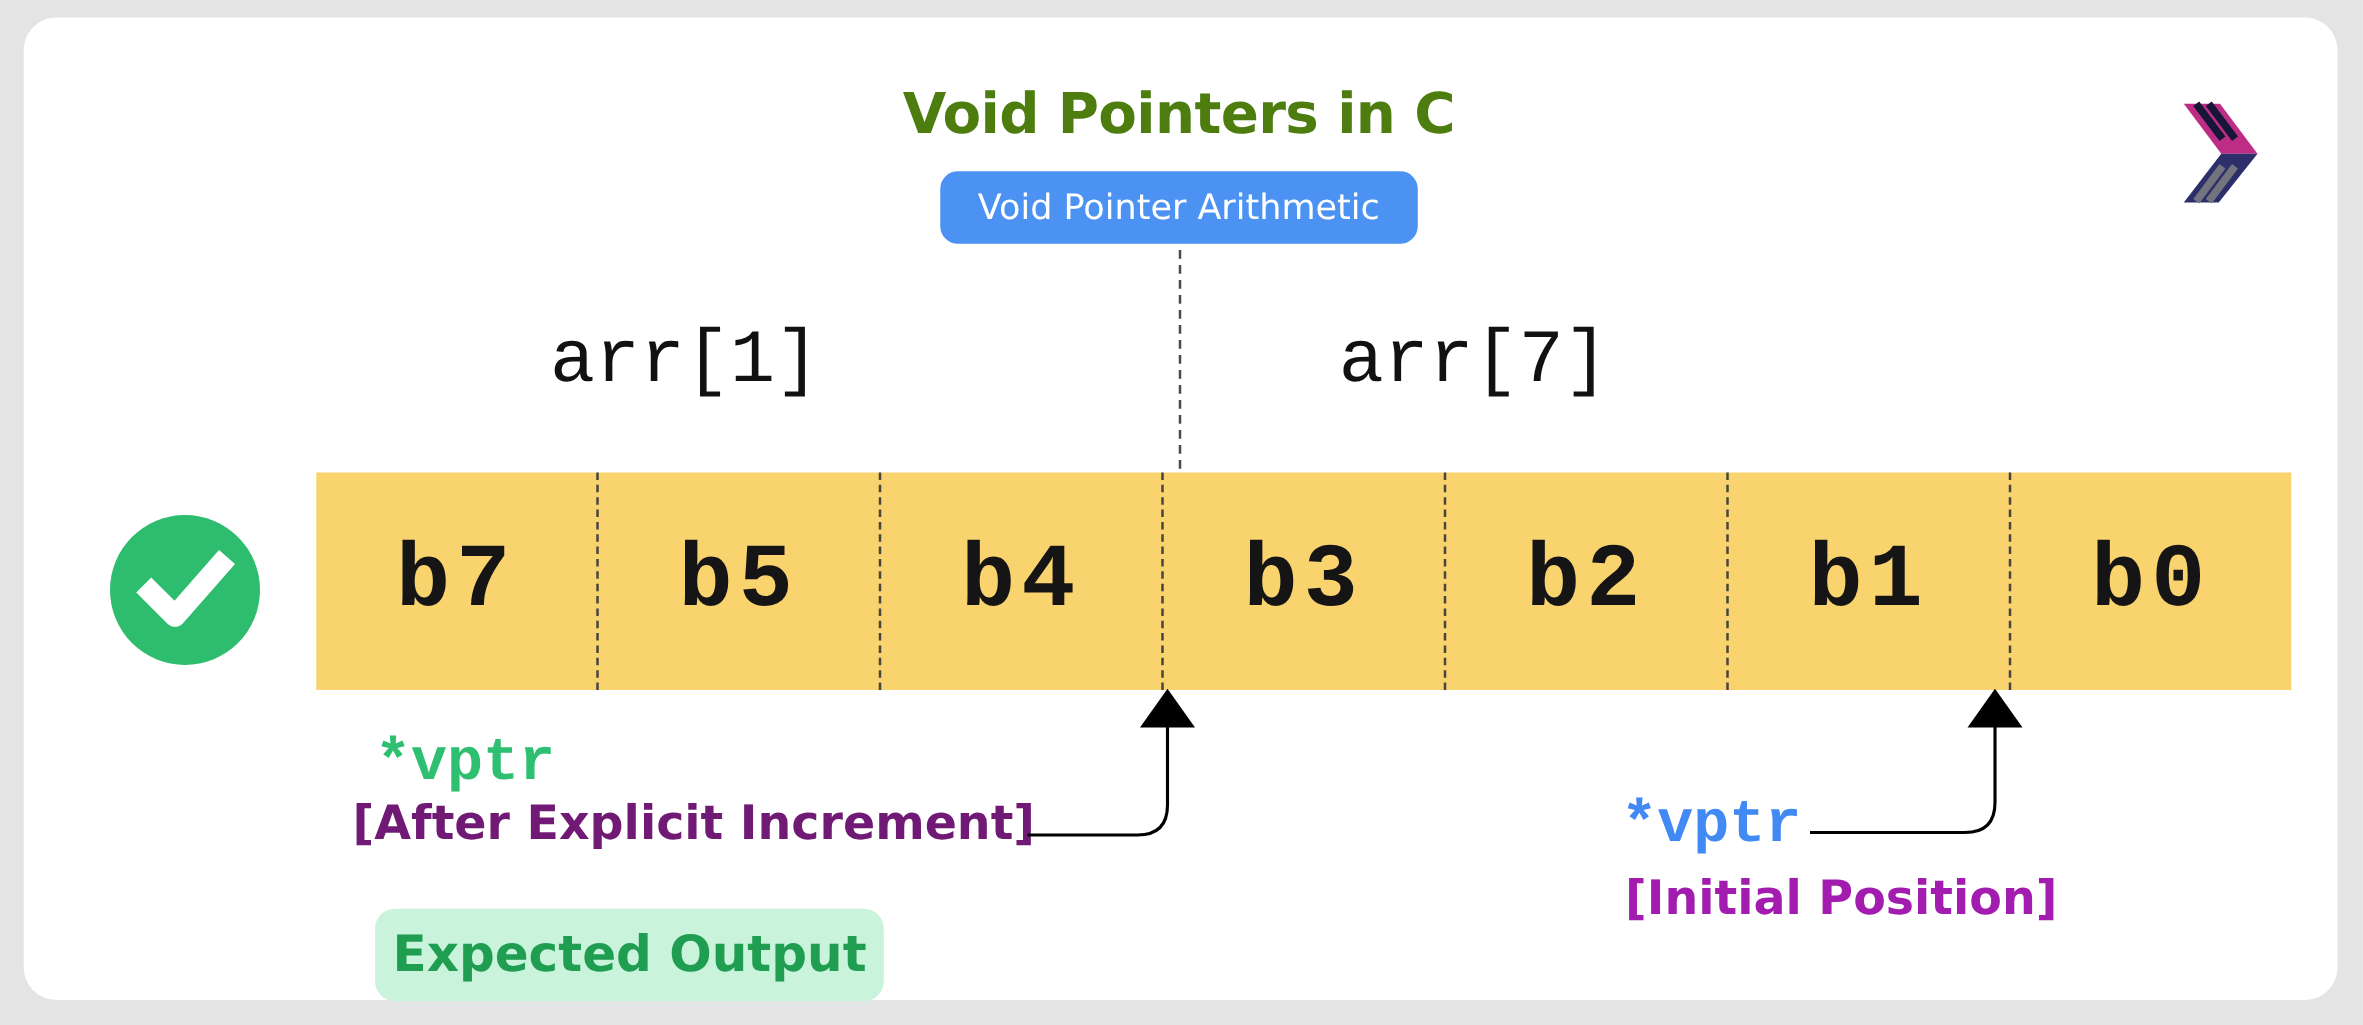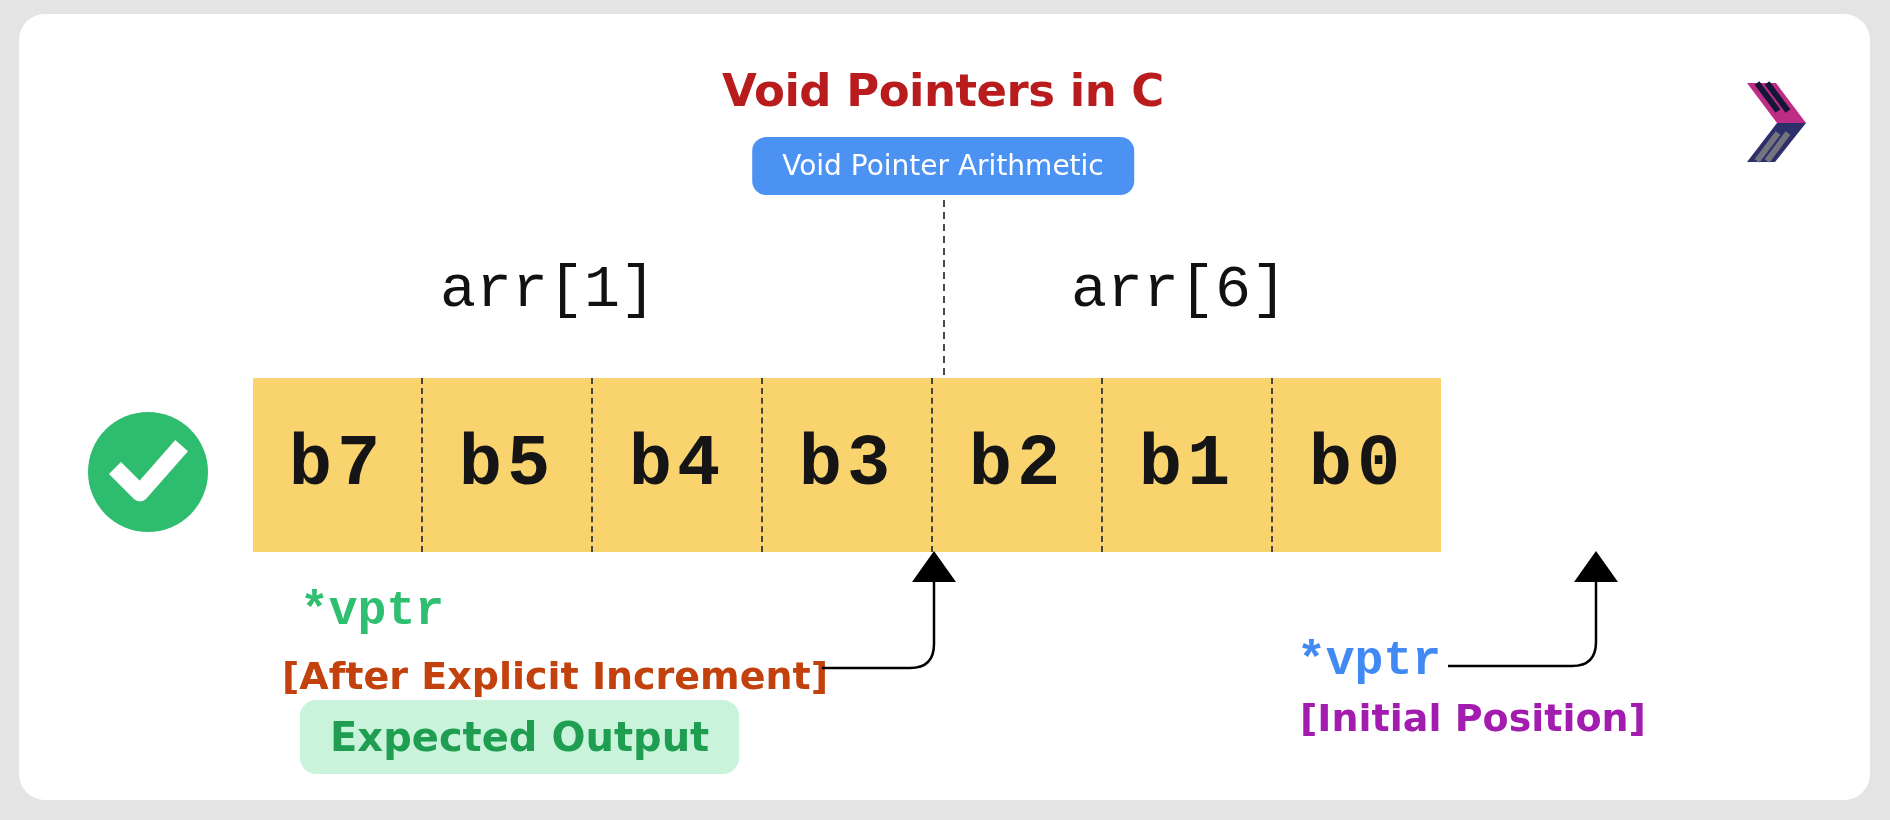--- a/index.html
+++ b/index.html
@@ -1,41 +1,41 @@
 <!DOCTYPE html>
 <html><head>
 <meta charset="utf-8">
 <style>
   html,body{margin:0;padding:0;background:#e4e4e4;}
   .stage{position:relative;width:1890px;height:820px;background:#e4e4e4;overflow:hidden;
          font-family:"DejaVu Sans","Liberation Sans",sans-serif;}
   .card{position:absolute;left:19px;top:14px;width:1851px;height:786px;background:#ffffff;border-radius:26px;}
   .title{position:absolute;left:443px;top:64px;width:1000px;margin:0;text-align:center;
-         font-size:45px;font-weight:800;color:#b91c1c;letter-spacing:-0.5px;}
+         font-size:45px;font-weight:800;color:#4d7c0f;letter-spacing:-0.5px;}
   .topic-badge{position:absolute;left:943px;top:137px;transform:translateX(-50%);
          background:#4b92f3;color:#ffffff;font-size:28px;font-weight:400;
          line-height:58px;height:58px;padding:0 30px;border-radius:14px;white-space:nowrap;}
   .arr-label{position:absolute;top:256px;transform:translateX(-50%);
          font-family:"Liberation Mono",monospace;font-weight:400;font-size:60px;color:#111;white-space:nowrap;}
   .arr1{left:548px;} .arr0{left:1179px;}
-  .byte-array{position:absolute;left:253px;top:378px;width:1188px;height:174px;background:#f9d36e;display:flex;justify-content:flex-end;}
+  .byte-array{position:absolute;left:253px;top:378px;width:1580px;height:174px;background:#f9d36e;display:flex;justify-content:flex-end;}
   .cell{flex:1;display:flex;align-items:center;justify-content:center;
         font-family:"Liberation Mono",monospace;font-weight:700;font-size:72px;
         letter-spacing:5px;color:#151515;}
   .cell + .cell{border-left:2px dashed #4a453c;}
   .check-badge{position:absolute;left:88px;top:412px;width:120px;height:120px;}
   .ptr-label{position:absolute;font-family:"Liberation Mono",monospace;font-weight:700;
         font-size:48px;white-space:nowrap;}
   .ptr-green{left:300px;top:584px;color:#2fbf71;}
   .ptr-blue{left:1297px;top:634px;color:#4189f3;}
   .caption{position:absolute;font-size:38px;font-weight:700;white-space:nowrap;}
-  .cap-green{left:282px;top:654px;color:#c2410c;}
+  .cap-green{left:282px;top:636px;color:#701a75;}
   .cap-blue{left:1300px;top:696px;color:#a21caf;}
-  .output-badge{position:absolute;left:300px;top:700px;background:#c9f3da;color:#1f9e51;
-        font-size:40px;font-weight:700;padding:14px 30px;border-radius:16px;white-space:nowrap;}
+  .output-badge{position:absolute;left:300px;top:727px;background:#c9f3da;color:#1f9e51;
+        font-size:40px;font-weight:700;padding:14px 14px;border-radius:16px;white-space:nowrap;}
   .overlay{position:absolute;left:0;top:0;pointer-events:none;}
   .logo{position:absolute;left:1744px;top:80px;}
 </style>
 </head>
 <body>
 
 <div class="stage">
   <div class="card"></div>
 
   <svg class="logo" width="66" height="84" viewBox="0 0 66 84">
@@ -44,21 +44,21 @@
     <line x1="13" y1="3" x2="34" y2="31" stroke="#161636" stroke-width="6"></line>
     <line x1="23" y1="3" x2="44" y2="31" stroke="#161636" stroke-width="6"></line>
     <line x1="13" y1="81" x2="34" y2="53" stroke="#74747e" stroke-width="6"></line>
     <line x1="23" y1="81" x2="44" y2="53" stroke="#74747e" stroke-width="6"></line>
   </svg>
 
   <h1 class="title">Void Pointers in C</h1>
   <div class="topic-badge">Void Pointer Arithmetic</div>
 
   <div class="arr-label arr1">arr[1]</div>
-  <div class="arr-label arr0">arr[6]</div>
+  <div class="arr-label arr0">arr[7]</div>
 
   <div class="byte-array">
     <div class="cell">b7</div>
     <div class="cell">b5</div>
     <div class="cell">b4</div>
     <div class="cell">b3</div>
     <div class="cell">b2</div>
     <div class="cell">b1</div>
     <div class="cell">b0</div>
   </div>

